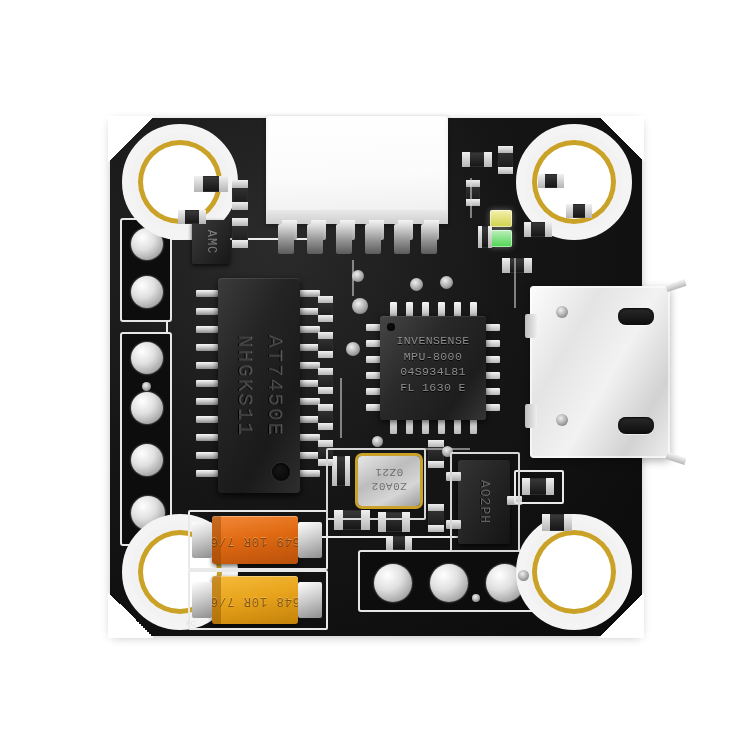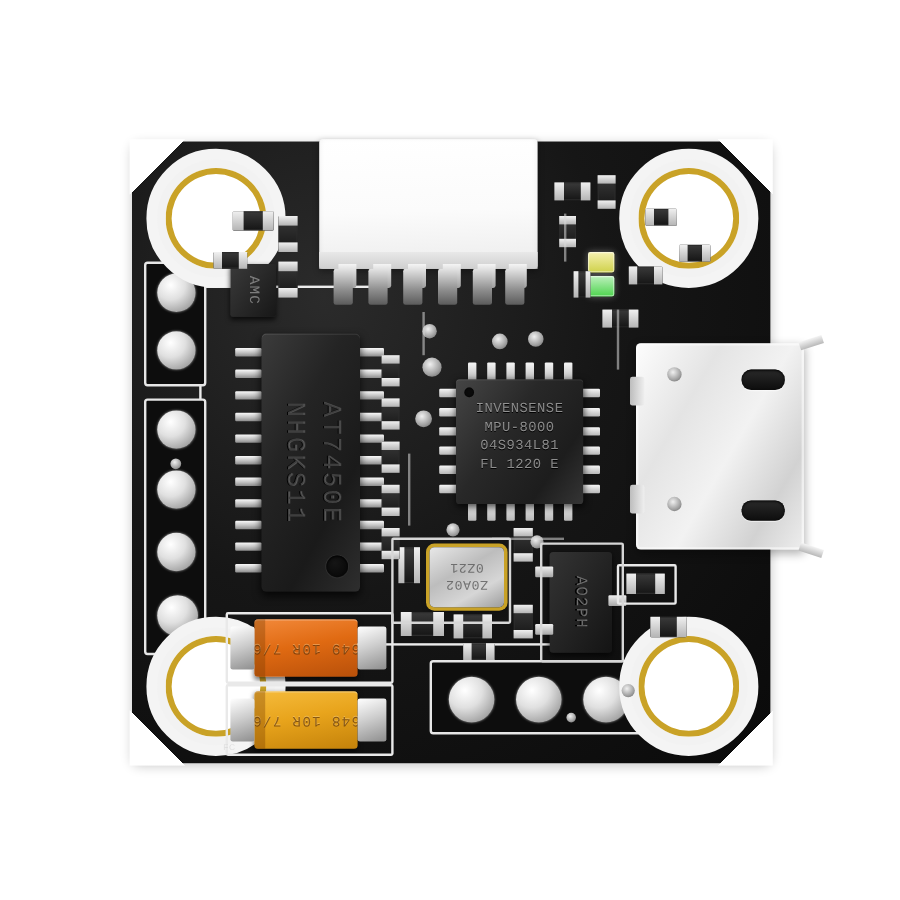--- a/index.html
+++ b/index.html
@@ -316,21 +316,21 @@
       <div class="qp" style="left:328px;top:300px;width:7px;height:16px;"></div>
       <div class="qp" style="left:344px;top:300px;width:7px;height:16px;"></div>
       <div class="qp" style="left:360px;top:300px;width:7px;height:16px;"></div>
     </div>
     <div id="mpu">
       <div class="dot"></div>
       <div class="txt">
         <div>INVENSENSE</div>
         <div>MPU-8000</div>
         <div>04S934L81</div>
-        <div>FL 1220 E</div>
+        <div>FL 1630 E</div>
       </div>
     </div>
 
     <div id="usb">
       <div class="slot s1"></div>
       <div class="slot s2"></div>
       <div class="notch n1"></div>
       <div class="notch n2"></div>
       <div class="tab t1"></div>
       <div class="tab t2"></div>

